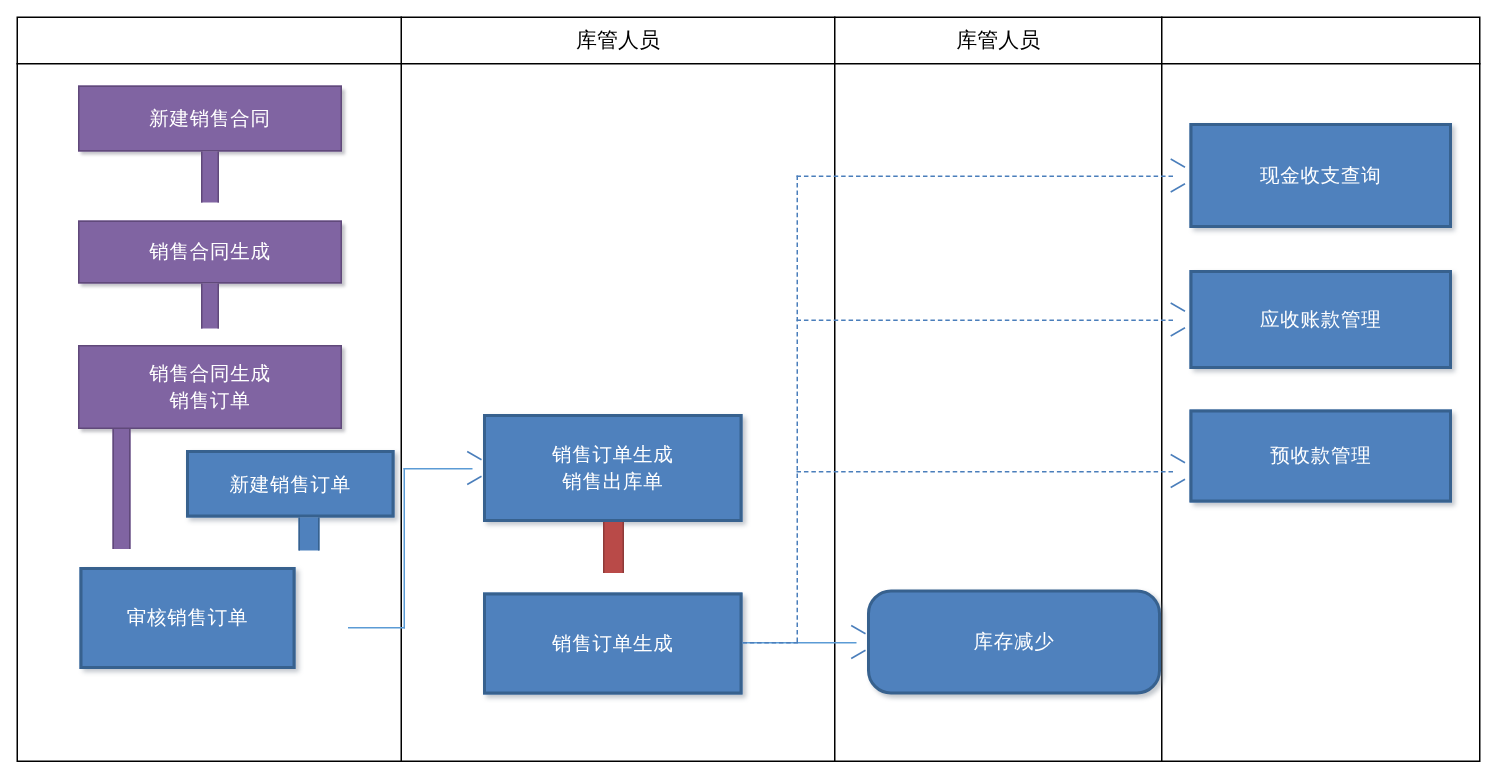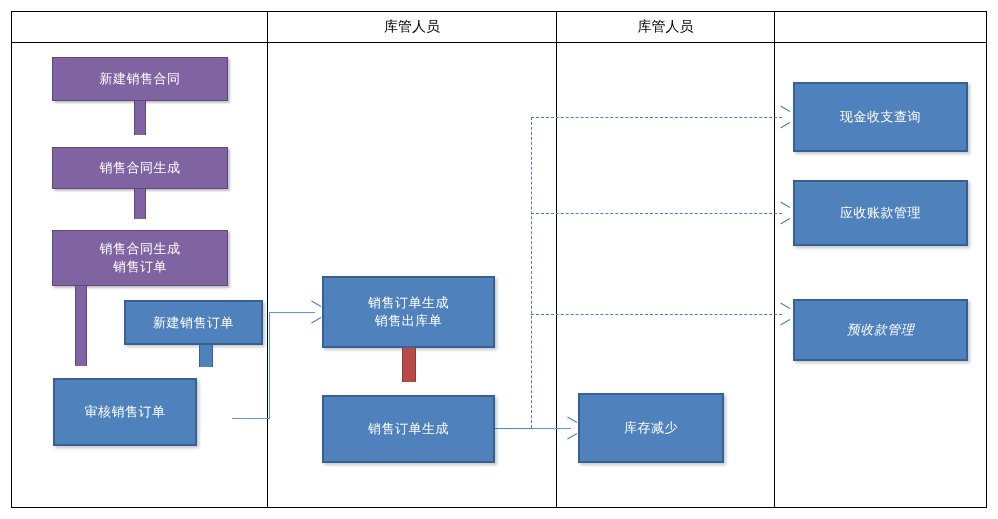--- a/index.html
+++ b/index.html
@@ -211,21 +211,21 @@
     <div class="head" style="border-top-width:15px; border-left-width:13px; border-right-width:13px;"></div>
   </div>
 
   <div class="box blue" style="left:322px; top:395px; width:173px; height:68px;">
     <span>销售订单生成</span>
   </div>
 
   <div class="conn-h" style="left:495px; top:428px; width:76px;"></div>
   <div class="arrowhead-r" style="left:566px; top:422px;"></div>
 
-  <div class="box blue" style="left:578px; top:393px; width:146px; height:70px;">
+  <div class="box blue" style="left:578px; top:393px; width:196px; height:70px;border-radius:16px;">
     <span>库存减少</span>
   </div>
 
   <div class="conn-v dashed" style="left:531px; top:117px; height:311px;"></div>
   <div class="conn-h dashed" style="left:495px; top:428px; width:37px;"></div>
 
   <div class="conn-h dashed" style="left:531px; top:117px; width:251px;"></div>
   <div class="arrowhead-r" style="left:779px; top:111px;"></div>
 
   <div class="conn-h dashed" style="left:531px; top:213px; width:251px;"></div>
@@ -235,17 +235,17 @@
   <div class="arrowhead-r" style="left:779px; top:308px;"></div>
 
   <div class="box blue" style="left:793px; top:82px; width:175px; height:70px;">
     <span>现金收支查询</span>
   </div>
 
   <div class="box blue" style="left:793px; top:180px; width:175px; height:66px;justify-content:center;">
     <span>应收账款管理</span>
   </div>
 
-  <div class="box blue" style="left:793px; top:299px; width:175px; height:62px;font-style:italic;">
+  <div class="box blue" style="left:793px; top:273px; width:175px; height:62px;">
     <span>预收款管理</span>
   </div>
 
 </div>
 
 </body></html>

